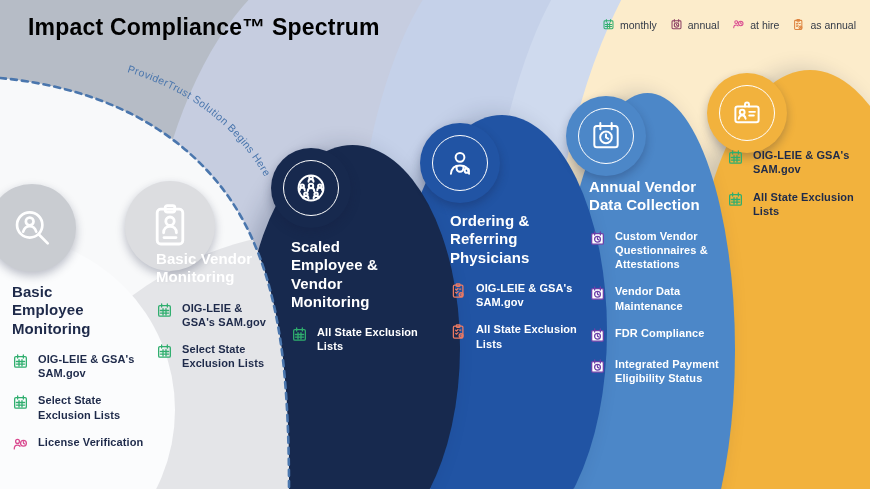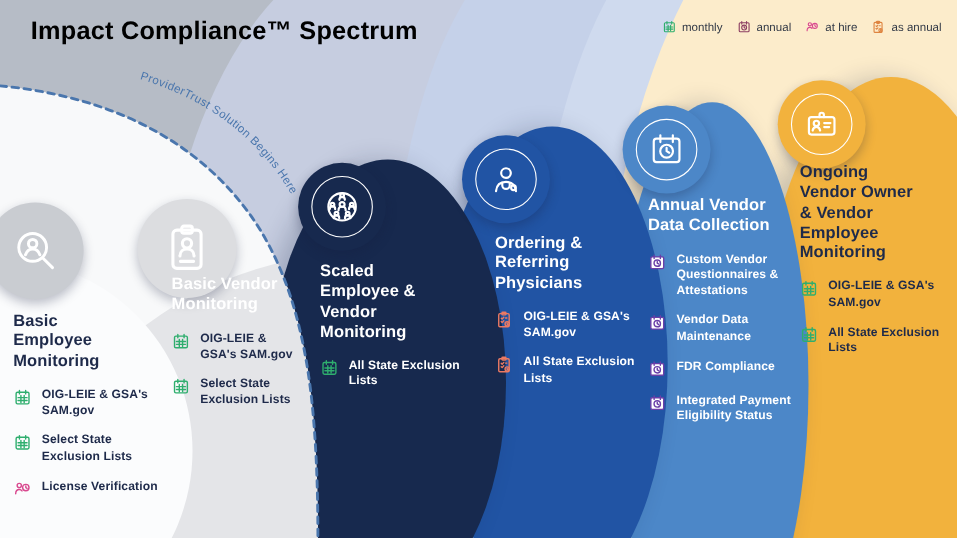--- a/index.html
+++ b/index.html
@@ -286,21 +286,20 @@
           <svg width="34" height="34" viewBox="0 0 24 24" fill="none" stroke="#ffffff" stroke-width="1.4" stroke-linecap="round" stroke-linejoin="round">
             <rect x="3.8" y="7.4" width="16.4" height="11.2" rx="1.6"></rect>
             <path d="M10.6 7.4V6a1.4 1.4 0 0 1 2.8 0v1.4"></path>
             <circle cx="8.6" cy="11.4" r="1.7"></circle>
             <path d="M6.2 16c.3-1.6 1.2-2.4 2.4-2.4s2.1.8 2.4 2.4"></path>
             <path d="M13.6 11.2h4M13.6 13.8h3.2"></path>
           </svg>
         </div>
       </div>
       <div class="col" style="left: 727px; top: 148px; width: 143px;">
-        <h2 style="color: rgb(30, 42, 74); max-width: 106px;">Ongoing Vendor Owner &amp; Vendor Employee Monitoring</h2>
         <div class="item">
           <span class="icell">
             <svg width="17" height="17" viewBox="0 0 24 24" fill="none" stroke="#2fae6e" stroke-width="1.8" stroke-linecap="round" stroke-linejoin="round">
               <rect x="3.75" y="5" width="16.5" height="15" rx="1.8"></rect>
               <path d="M8 2.8v4.4M16 2.8v4.4"></path>
               <path d="M6.2 12h11.6M6.2 15.6h11.6M9.9 9.2v9.2M14.1 9.2v9.2"></path>
             </svg>
           </span>
           <span class="itext" style="color:#1e2a4a">OIG-LEIE &amp; GSA's SAM.gov</span>
         </div>

